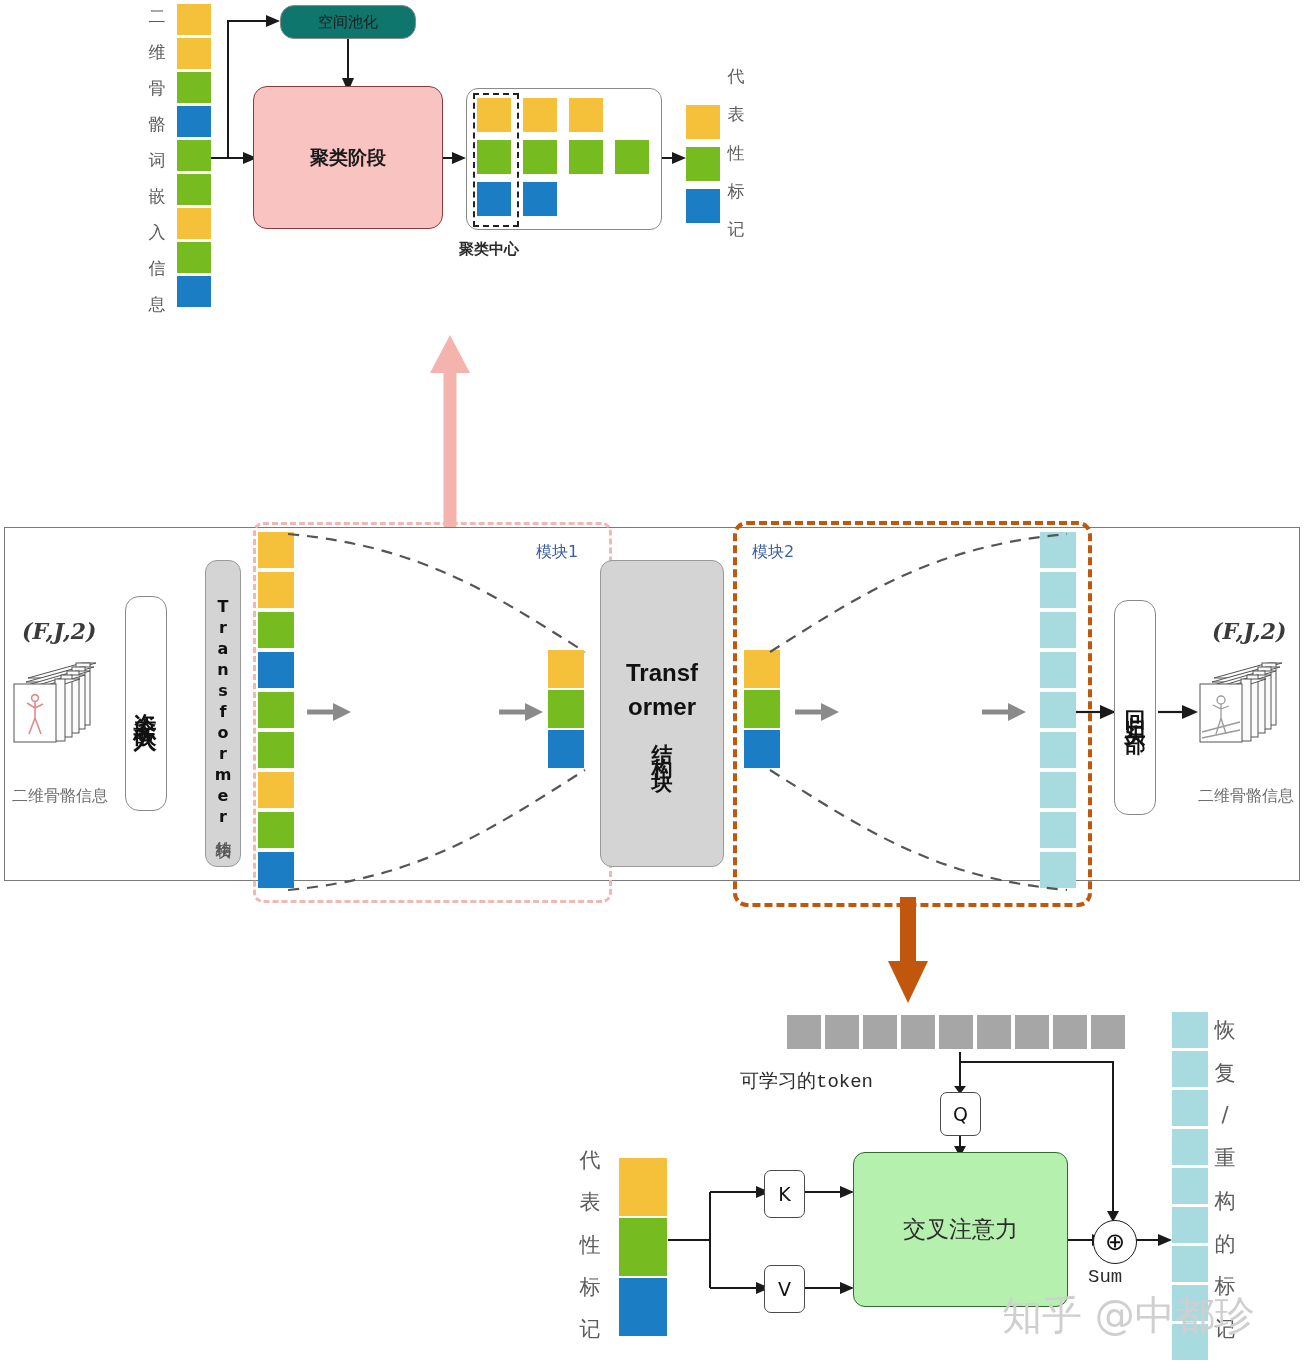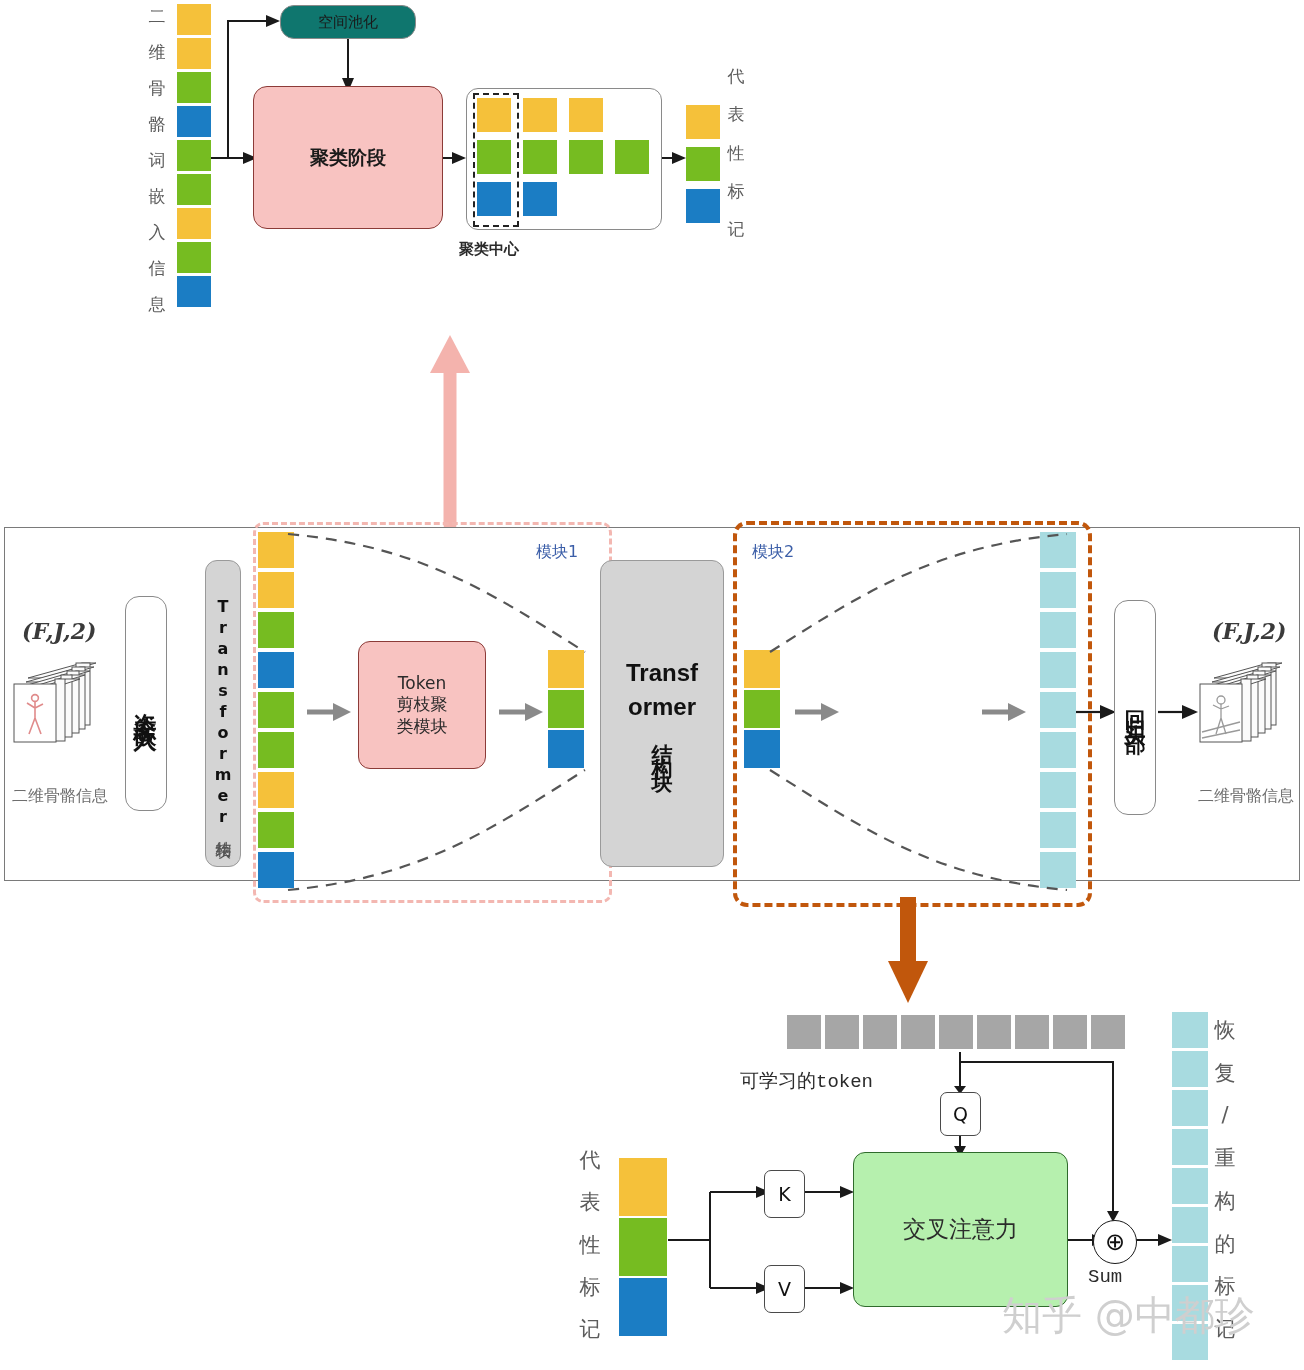--- a/index.html
+++ b/index.html
@@ -236,25 +236,20 @@
       <div class="tok y" style="width: 36px; height: 36px;"></div>
       <div class="tok g" style="width: 36px; height: 36px;"></div>
       <div class="tok b" style="width: 36px; height: 36px;"></div>
     </div>
 
   <svg class="abs" style="left:305px;top:700px;width:60px;height:30px;">
     <path d="M2,12 L28,12" stroke="#8a8a8a" stroke-width="5" fill="none"></path>
     <polygon points="28,3 46,12 28,21" fill="#8a8a8a"></polygon>
   </svg>
 
-  <div class="abs rbox box-pink" style="left:358px;top:641px;width:128px;height:128px;flex-direction:column;">
-    <span>Token</span>
-    <span>剪枝聚</span>
-    <span>类模块</span>
-  </div>
 
   <svg class="abs" style="left:497px;top:700px;width:60px;height:30px;">
     <path d="M2,12 L28,12" stroke="#8a8a8a" stroke-width="5" fill="none"></path>
     <polygon points="28,3 46,12 28,21" fill="#8a8a8a"></polygon>
   </svg>
 
   <div class="abs colstack" id="m1-pruned" style="left:548px;top:650px;gap:2px;">
       <div class="tok y" style="width: 36px; height: 38px;"></div>
       <div class="tok g" style="width: 36px; height: 38px;"></div>
       <div class="tok b" style="width: 36px; height: 38px;"></div>

